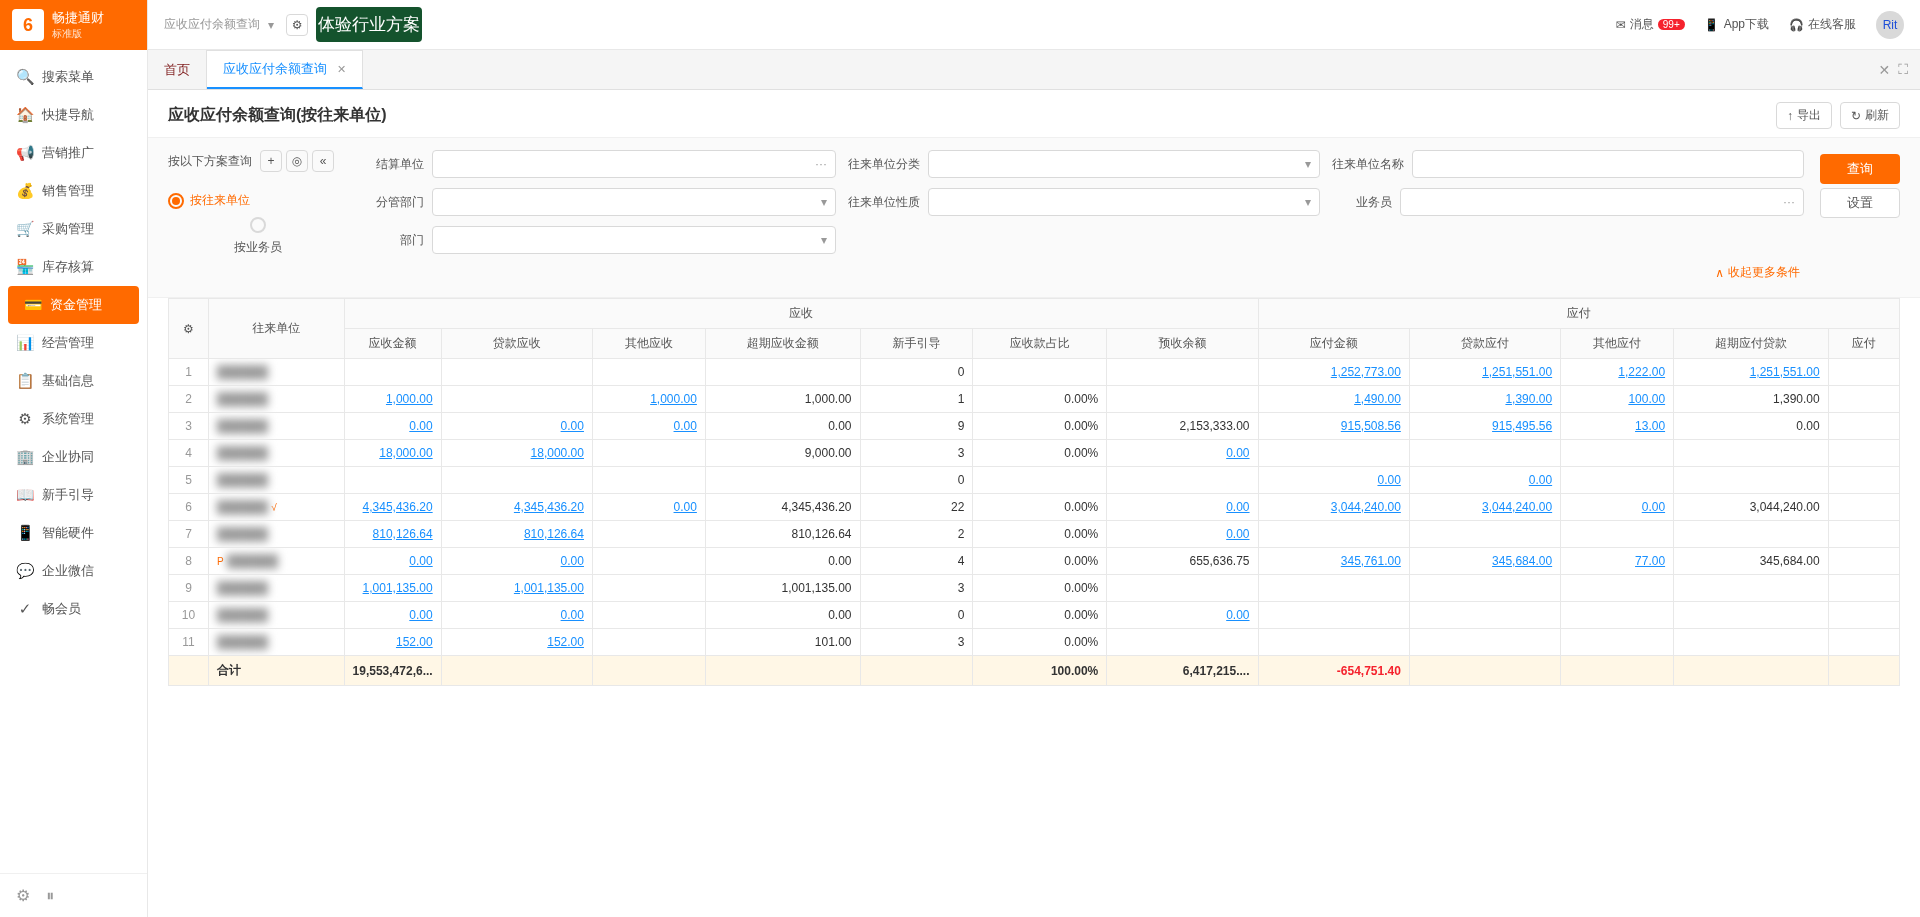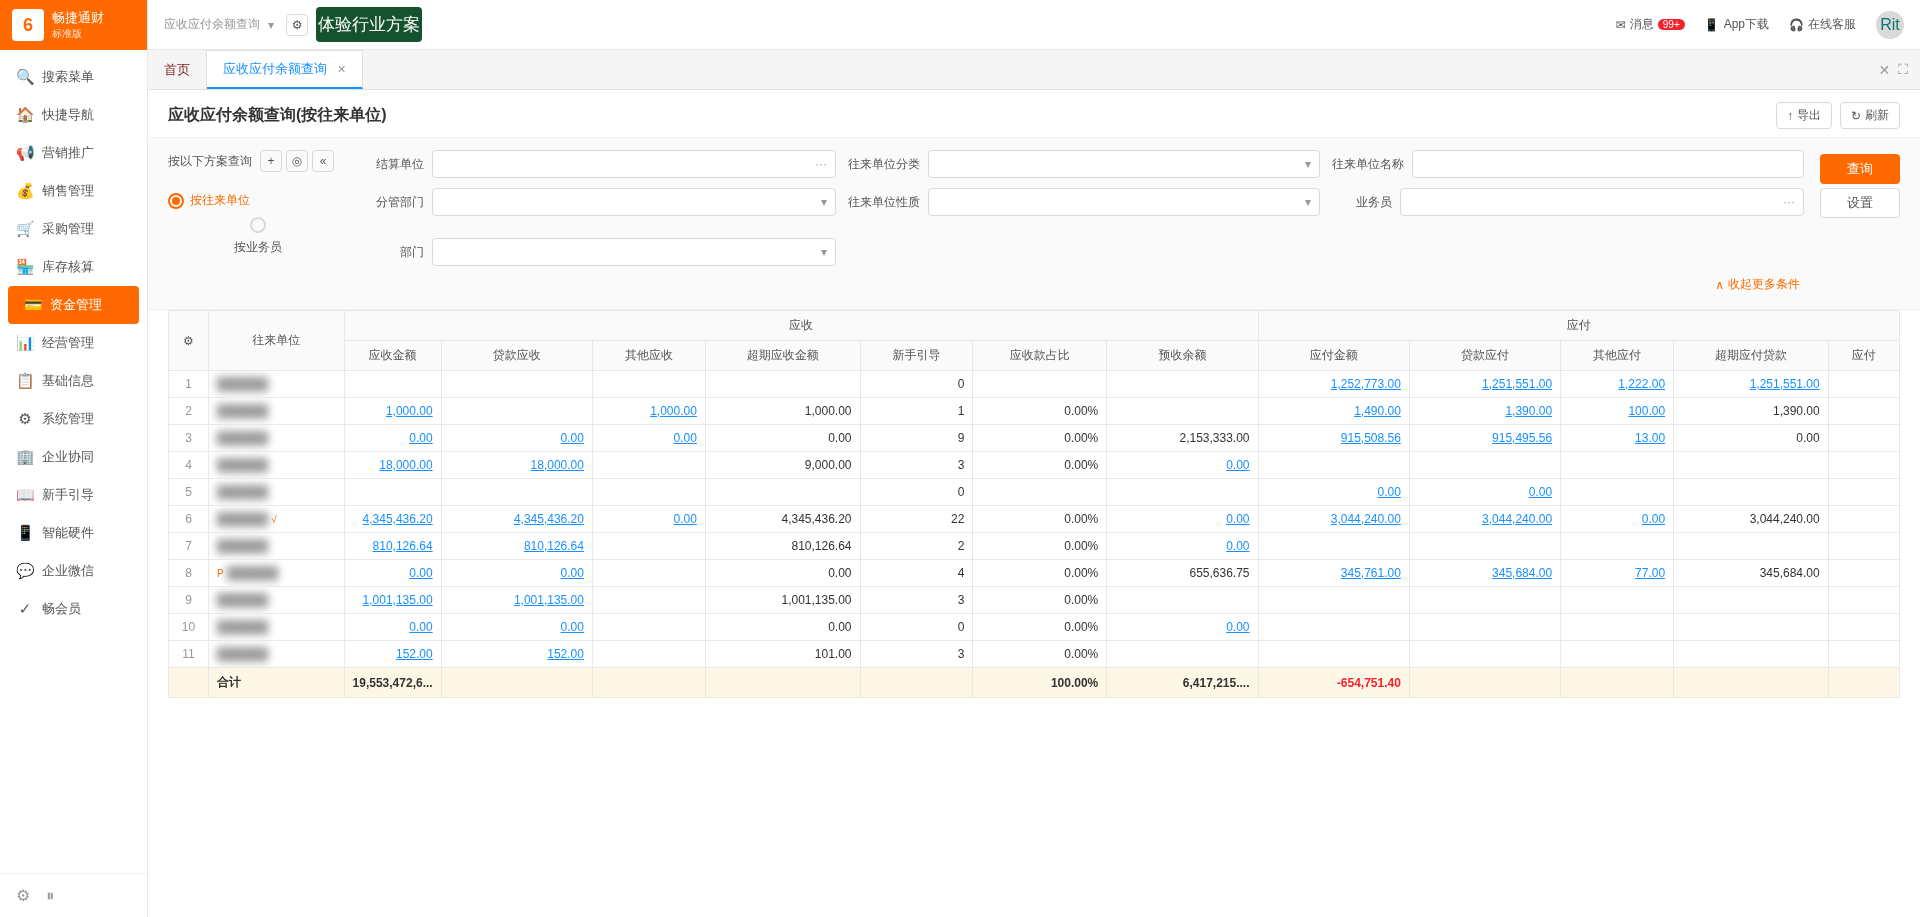--- a/index.html
+++ b/index.html
@@ -56,21 +56,21 @@
       padding: 6px 2px; cursor: pointer; font-size: 17px;
     }
     .top-actions { display: flex; align-items: center; gap: 20px; }
     .top-action-item { display: flex; align-items: center; gap: 4px; color: #555; cursor: pointer; font-size: 12px; }
     .badge-red {
       background: #f5222d; color: #fff; border-radius: 10px;
       padding: 0 5px; font-size: 10px; min-width: 18px; text-align: center;
     }
     .user-avatar {
       width: 28px; height: 28px; border-radius: 50%; background: #d9d9d9;
-      display: flex; align-items: center; justify-content: center; font-size: 16px; color: #0f766e;
+      display: flex; align-items: center; justify-content: center; font-size: 12px; color: #1d4ed8;
     }
 
     
     .tab-bar {
       height: 40px; background: #f5f5f5; display: flex; align-items: stretch;
       border-bottom: 1px solid #e0e0e0; padding: 0 0;
     }
     .tab-item {
       padding: 0 16px; display: flex; align-items: center; gap: 6px;
       cursor: pointer; color: #555; font-size: 13px; border-right: 1px solid #e0e0e0;
@@ -367,21 +367,21 @@
                 <div class="filter-input" style="position:relative;">
                   <span class="filter-input-arrow" style="right:8px;top:50%;transform:translateY(-50%);position:absolute;color:#999;">▾</span>
                 </div>
               </div>
               <div class="filter-field">
                 <span class="filter-label">往来单位名称</span>
                 <div class="filter-input"></div>
               </div>
             </div>
 
-            <div style="display:grid; grid-template-columns:1fr 1fr 1fr; gap:12px; margin-bottom:22px; align-items:center;">
+            <div style="display:grid; grid-template-columns:1fr 1fr 1fr; gap:12px; margin-bottom:10px; align-items:center;">
               <div class="filter-field">
                 <span class="filter-label">分管部门</span>
                 <div class="filter-input" style="position:relative;">
                   <span style="right:8px;top:50%;transform:translateY(-50%);position:absolute;color:#999;">▾</span>
                 </div>
               </div>
               <div class="filter-field">
                 <span class="filter-label">往来单位性质</span>
                 <div class="filter-input" style="position:relative;">
                   <span style="right:8px;top:50%;transform:translateY(-50%);position:absolute;color:#999;">▾</span>

